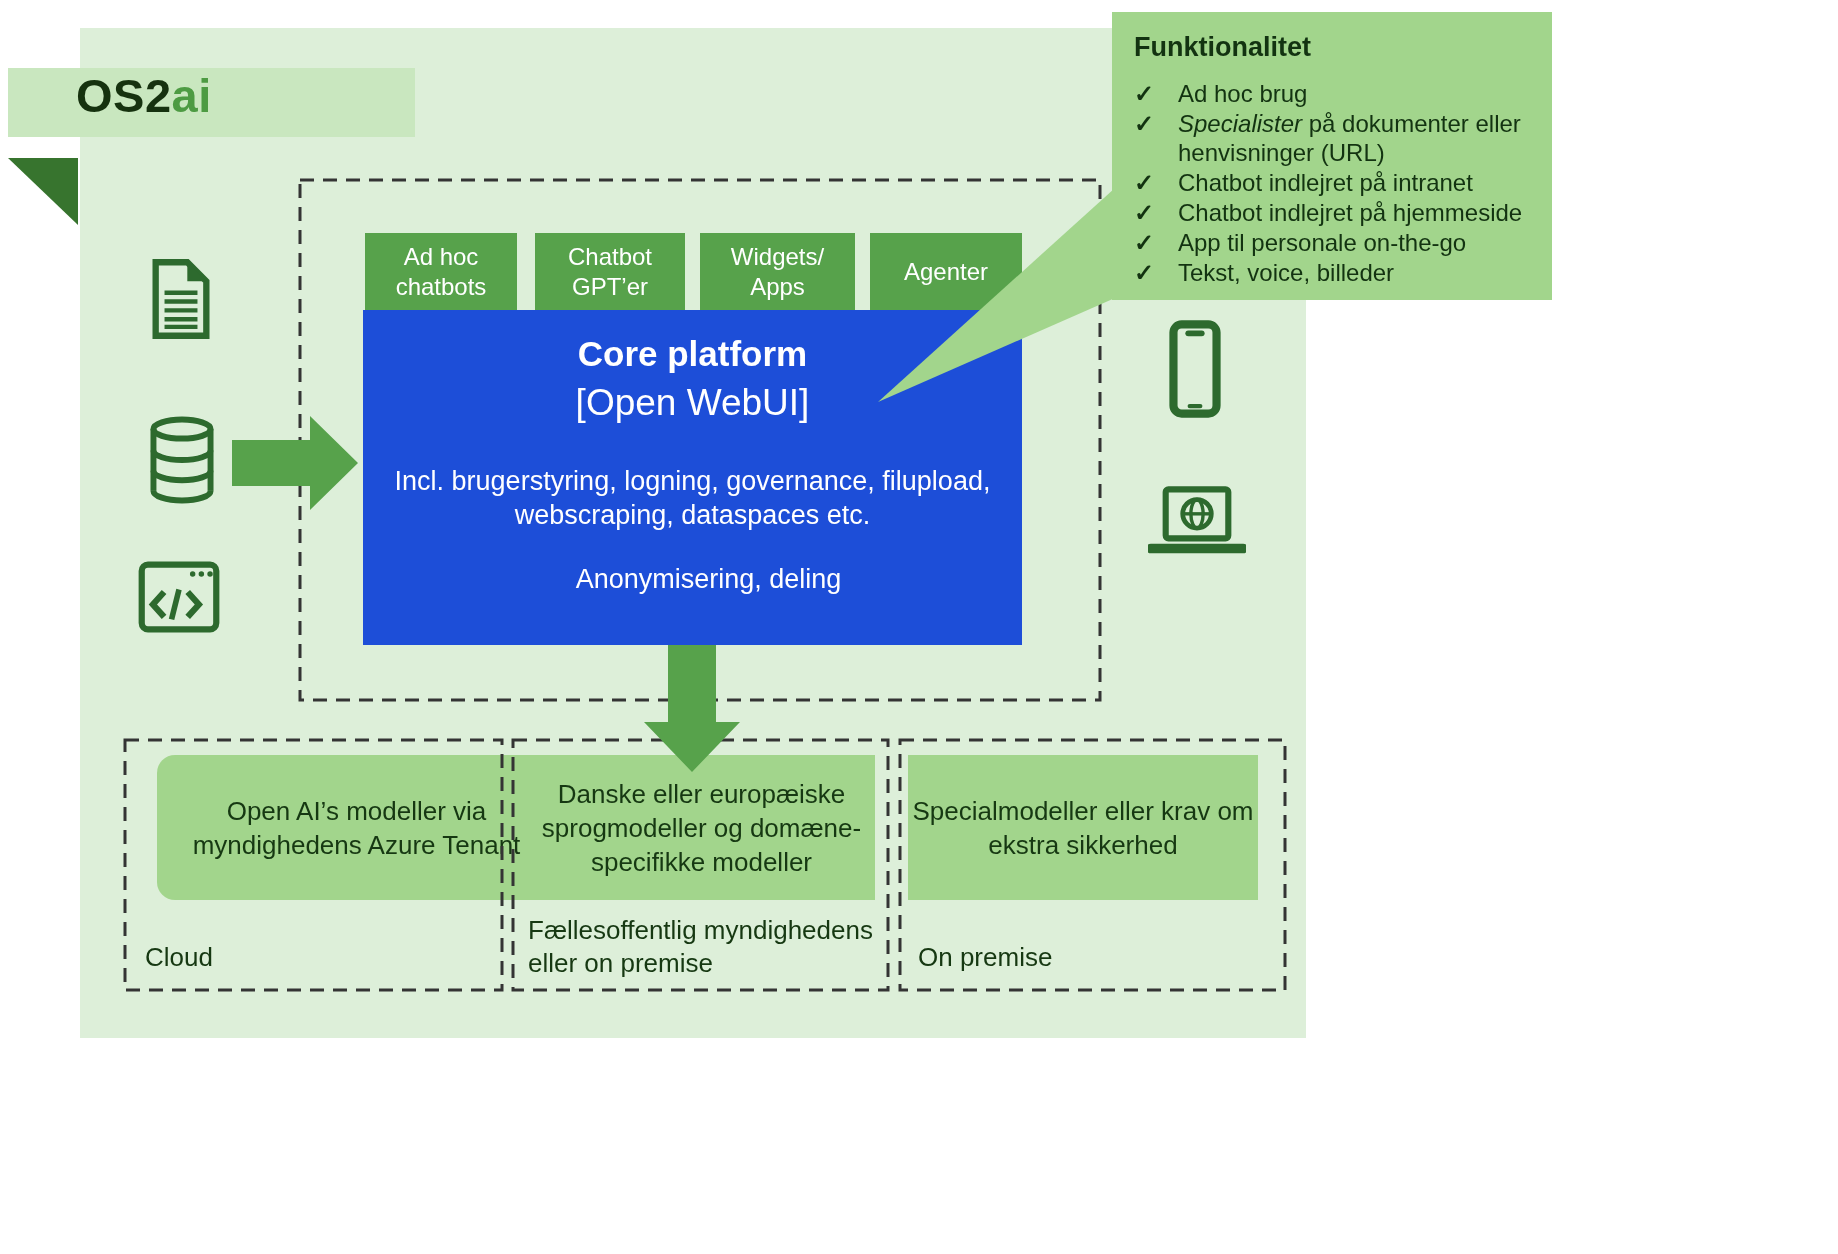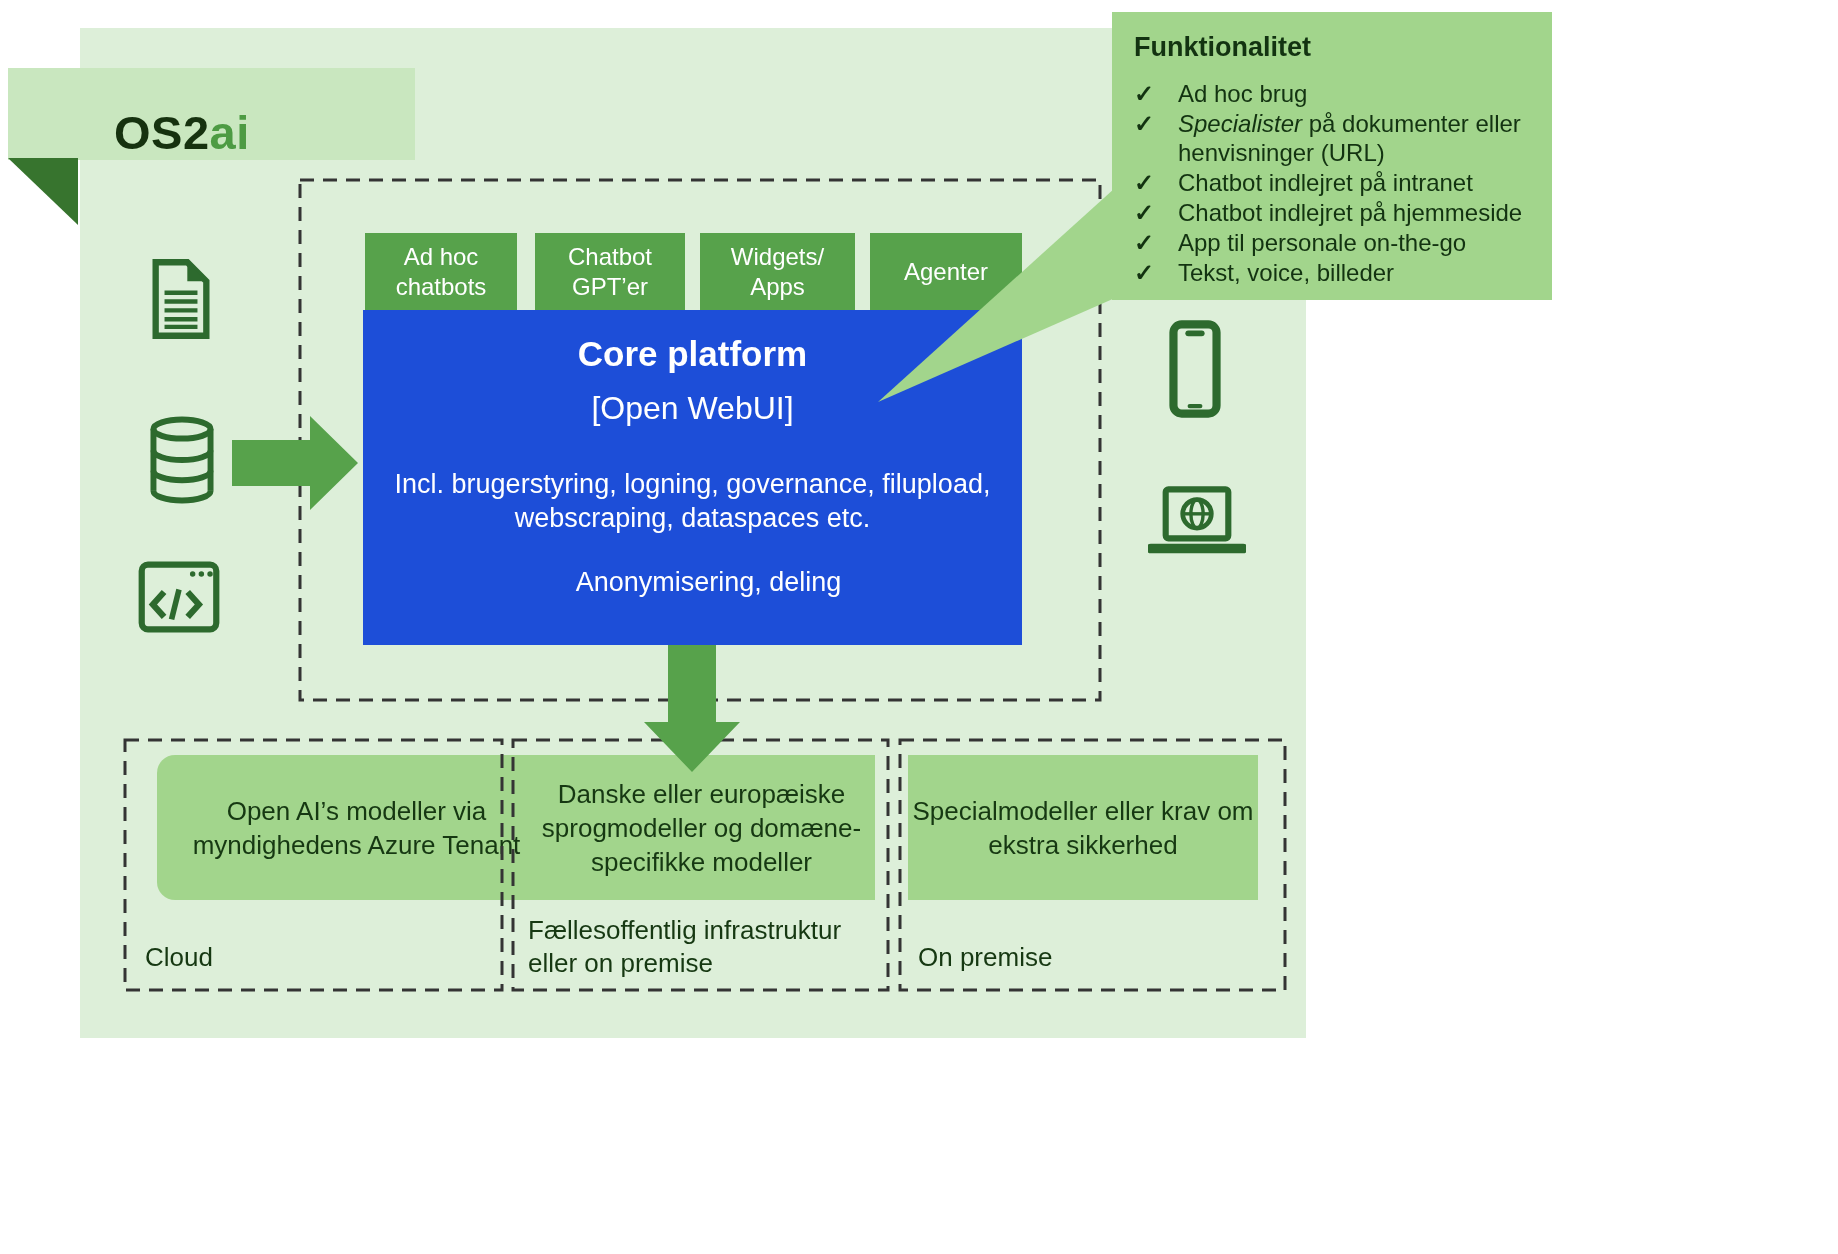--- a/index.html
+++ b/index.html
@@ -4,23 +4,23 @@
 <style>
   html,body { margin:0; padding:0; background:#ffffff; }
   .canvas {
     position:relative; width:1838px; height:1254px; overflow:hidden;
     background:#ffffff; font-family:"Liberation Sans", sans-serif;
   }
   .main-bg { position:absolute; left:80px; top:28px; width:1226px; height:1010px;
     background:#ddefd9; z-index:0; }
 
   
-  .banner { position:absolute; left:8px; top:68px; width:407px; height:92px;
-    background:#c9e7bf; z-index:2; display:flex; align-items:flex-end;
-    padding-left:106px; box-sizing:border-box; }
+  .banner { position:absolute; left:8px; top:68px; width:407px; height:69px;
+    background:#c9e7bf; z-index:2; display:flex; align-items:flex-start;
+    padding-left:68px; box-sizing:border-box; }
   .logo { font-size:47px; font-weight:bold; letter-spacing:0.5px; }
   .logo-os2 { color:#16320f; }
   .logo-ai { color:#4d9b43; }
   .logo-fold { position:absolute; left:8px; top:158px; z-index:2; }
 
   
   .func-panel { position:absolute; left:1112px; top:12px; width:440px; height:288px;
     background:#a2d58c; z-index:6; padding:20px 22px; box-sizing:border-box;
     color:#133311; }
   .func-title { font-size:27px; font-weight:bold; }
@@ -35,21 +35,21 @@
     display:flex; align-items:center; justify-content:center; text-align:center;
     font-size:24px; line-height:30px; white-space:pre-line; z-index:2; }
   .tab1 { left:365px; width:152px; }
   .tab2 { left:535px; width:150px; }
   .tab3 { left:700px; width:155px; }
   .tab4 { left:870px; width:152px; }
   .core-box { position:absolute; left:363px; top:310px; width:659px; height:335px;
     background:#1d4ed8; color:#ffffff; text-align:center; z-index:2;
     box-sizing:border-box; padding-top:24px; }
   .core-title { font-size:35px; font-weight:bold; }
-  .core-subtitle { font-size:32px; margin-top:16px; }
+  .core-subtitle { font-size:37px; margin-top:8px; }
   .core-body { font-size:27px; line-height:34px; margin-top:40px; white-space:pre-line; }
   .core-body2 { font-size:27px; margin-top:32px;padding-left:32px; }
 
   
   .icon { position:absolute; z-index:2; }
   .icon-doc { left:143px; top:258px; }
   .icon-db { left:146px; top:416px; }
   .icon-code { left:138px; top:560px; }
   .icon-phone { left:1168px; top:320px; }
   .icon-laptop { left:1148px; top:486px; }
@@ -182,21 +182,21 @@
 
   <div class="bgroup bg1">
     <div class="binner bi1">Open AI’s modeller via
 myndighedens Azure Tenant</div>
     <div class="bcaption bc1">Cloud</div>
   </div>
   <div class="bgroup bg2">
     <div class="binner bi2">Danske eller europæiske
 sprogmodeller og domæne-
 specifikke modeller</div>
-    <div class="bcaption bc2">Fællesoffentlig infrastruktur
+    <div class="bcaption bc2">Fællesoffentlig myndighedens
 eller on premise</div>
   </div>
   <div class="bgroup bg3">
     <div class="binner bi3">Specialmodeller eller krav om
 ekstra sikkerhed</div>
     <div class="bcaption bc3">On premise</div>
   </div>
 
   <svg class="overlay" width="1838" height="1254" viewBox="0 0 1838 1254">
     <rect class="dashed" x="300" y="180" width="800" height="520"></rect>

